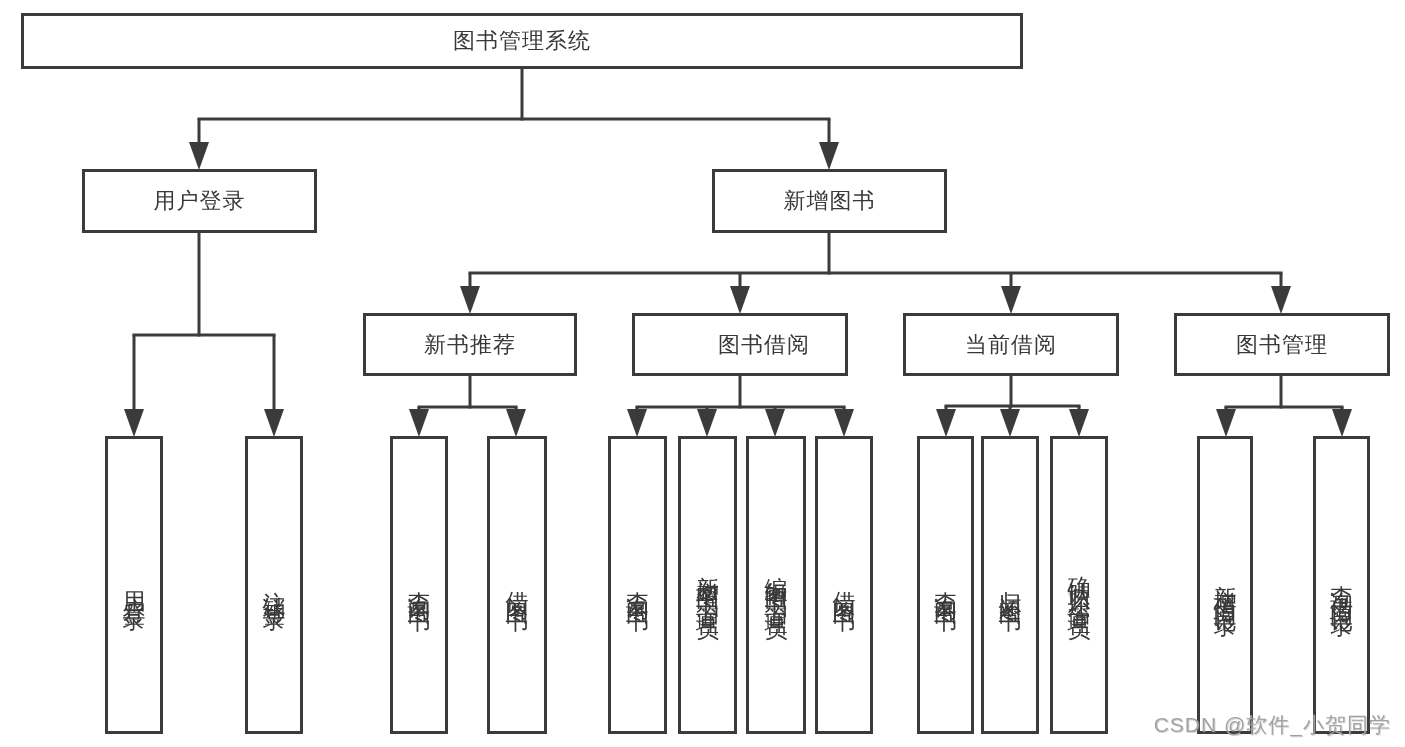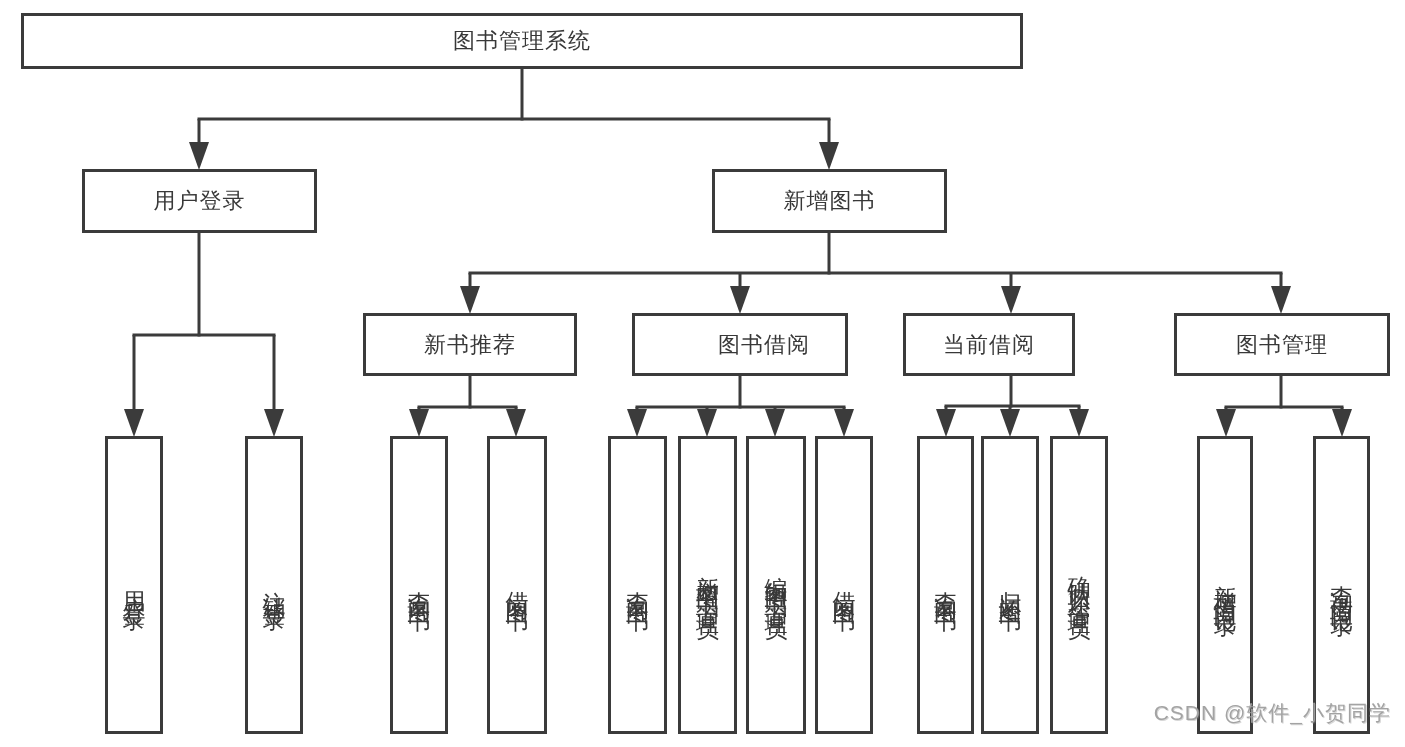--- a/index.html
+++ b/index.html
@@ -50,21 +50,21 @@
     text-orientation: mixed;
     font-size: 23px;
     line-height: 1;
     letter-spacing: 6px;
     color: #383838;
     white-space: nowrap;
   }
   .watermark {
     position: absolute;
     right: 14px;
-    bottom: 20px;
+    bottom: 8px;
     font-size: 21px;
     color: #a3a3a3;
     letter-spacing: 1px;
     z-index: 3;
     text-shadow: 1px 1px 0 rgba(140,140,140,0.35);
   }
 </style>
 </head>
 <body>
 
@@ -135,21 +135,21 @@
   <div class="node" style="left:712px; top:169px; width:235px; height:64px;">
     <span class="hlabel">新增图书</span>
   </div>
 
   <div class="node" style="left:363px; top:313px; width:214px; height:63px;font-family:Liberation Serif, serif;">
     <span class="hlabel">新书推荐</span>
   </div>
   <div class="node" style="left:632px; top:313px; width:216px; height:63px;padding-left:48px;">
     <span class="hlabel">图书借阅</span>
   </div>
-  <div class="node" style="left:903px; top:313px; width:172px; height:63px;">
+  <div class="node" style="left:903px; top:313px; width:216px; height:63px;">
     <span class="hlabel">当前借阅</span>
   </div>
   <div class="node" style="left:1174px; top:313px; width:216px; height:63px;">
     <span class="hlabel">图书管理</span>
   </div>
 
   <div class="node leaf" style="left:105px;">
     <span class="vlabel">用户登录</span>
   </div>
   <div class="node leaf" style="left:245px;">

